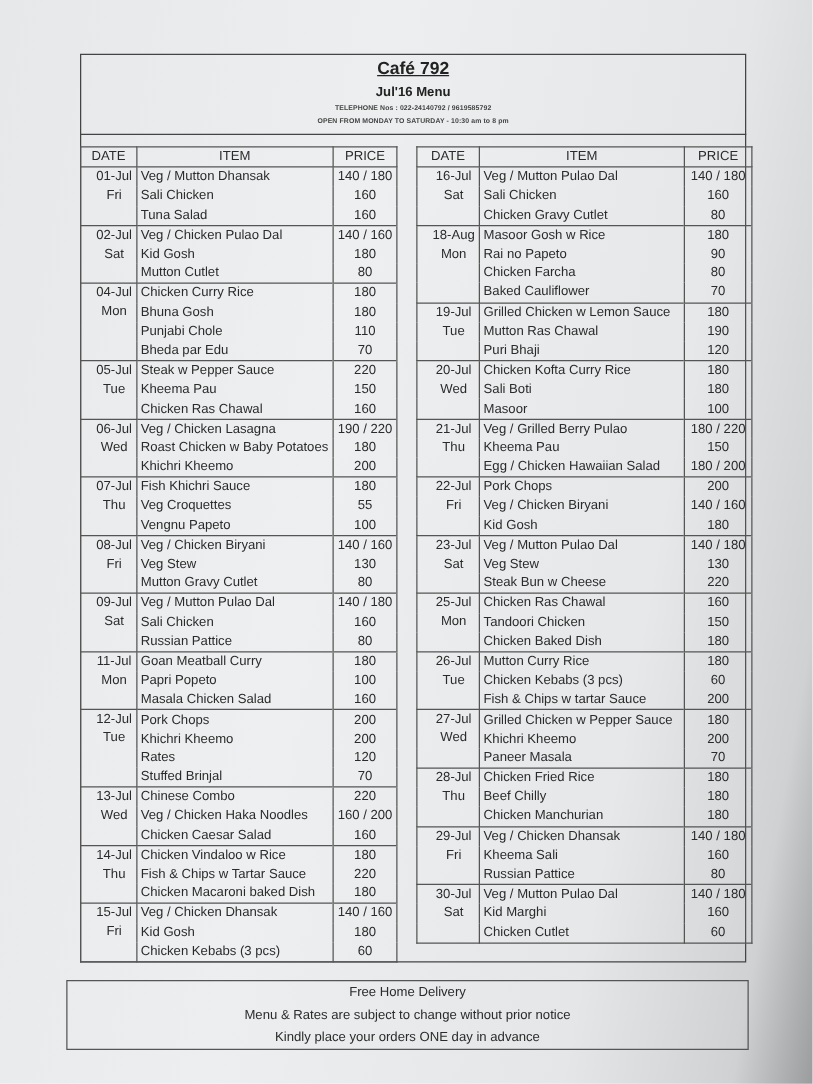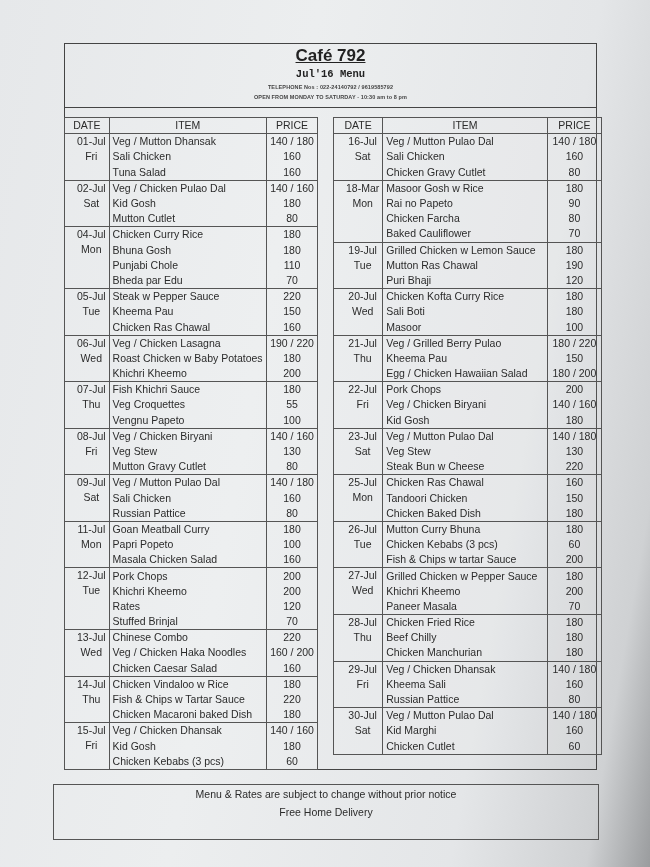--- a/index.html
+++ b/index.html
@@ -8,23 +8,23 @@
     background: linear-gradient(100deg, #e6e8ea 0%, #eceeef 40%, #e4e6e8 75%, #cfd1d3 92%, #9a9c9e 100%);
     font-family: "Liberation Sans", sans-serif; color:#222;
   }
   .frame {
     position:absolute; left:64px; top:43px; width:533px; height:727px;
     border:1.5px solid #444; box-sizing:border-box;
   }
   .header-block { position:absolute; left:64px; top:43px; width:533px; height:64px; text-align:center; }
   .title {
     position:absolute; left:0; right:0; top:3px;
-    font-weight:bold; font-size:17px; text-decoration:underline; color:#222;
+    font-weight:bold; font-size:14px; text-decoration:underline; color:#222;
   }
-  .subtitle { position:absolute; left:0; right:0; top:25px; font-weight:bold; font-size:10.5px;font-family:Liberation Mono, monospace; }
+  .subtitle { position:absolute; left:0; right:0; top:25px; font-weight:bold; font-size:10.5px; }
   .phone { position:absolute; left:0; right:0; top:41px; font-size:5.5px; font-weight:bold; color:#444; letter-spacing:0.1px; }
   .hours { position:absolute; left:0; right:0; top:51px; font-size:5.5px; font-weight:bold; color:#444; letter-spacing:0.1px; }
   .sep { position:absolute; left:64px; width:533px; top:107px; height:0; border-top:1.5px solid #444; }
 
   table.menu {
     position:absolute; border-collapse:collapse; font-size:10.5px; color:#2b2b2b;
     background: rgba(255,255,255,0.08);
   }
   table.menu td, table.menu th {
     border-left:1.2px solid #555; border-right:1.2px solid #555;
@@ -321,21 +321,21 @@
       <tr>
         <td class="item">Sali Chicken</td>
         <td class="price">160</td>
       </tr>
       <tr>
         <td class="item">Chicken Gravy Cutlet</td>
         <td class="price">80</td>
       </tr>
       <tr class="group-start">
         <td class="date" rowspan="4">
-          <div>18-Mar</div>
+          <div>18-Aug</div>
           <div>Mon</div>
         </td>
         <td class="item">Masoor Gosh w Rice</td>
         <td class="price">180</td>
       </tr>
       <tr>
         <td class="item">Rai no Papeto</td>
         <td class="price">90</td>
       </tr>
       <tr>
@@ -440,21 +440,21 @@
       </tr>
       <tr>
         <td class="item">Chicken Baked Dish</td>
         <td class="price">180</td>
       </tr>
       <tr class="group-start">
         <td class="date" rowspan="3">
           <div>26-Jul</div>
           <div>Tue</div>
         </td>
-        <td class="item">Mutton Curry Bhuna</td>
+        <td class="item">Mutton Curry Rice</td>
         <td class="price">180</td>
       </tr>
       <tr>
         <td class="item">Chicken Kebabs (3 pcs)</td>
         <td class="price">60</td>
       </tr>
       <tr>
         <td class="item">Fish &amp; Chips w tartar Sauce</td>
         <td class="price">200</td>
       </tr>
@@ -519,15 +519,16 @@
         <td class="price">160</td>
       </tr>
       <tr class=" last">
         <td class="item">Chicken Cutlet</td>
         <td class="price">60</td>
       </tr>
     </tbody>
 </table>
 
 <div class="footer">
+  <div>Free Home Delivery</div>
   <div>Menu &amp; Rates are subject to change without prior notice</div>
-  <div>Free Home Delivery</div>
+  <div>Kindly place your orders ONE day in advance</div>
 </div>
 
 </body></html>

